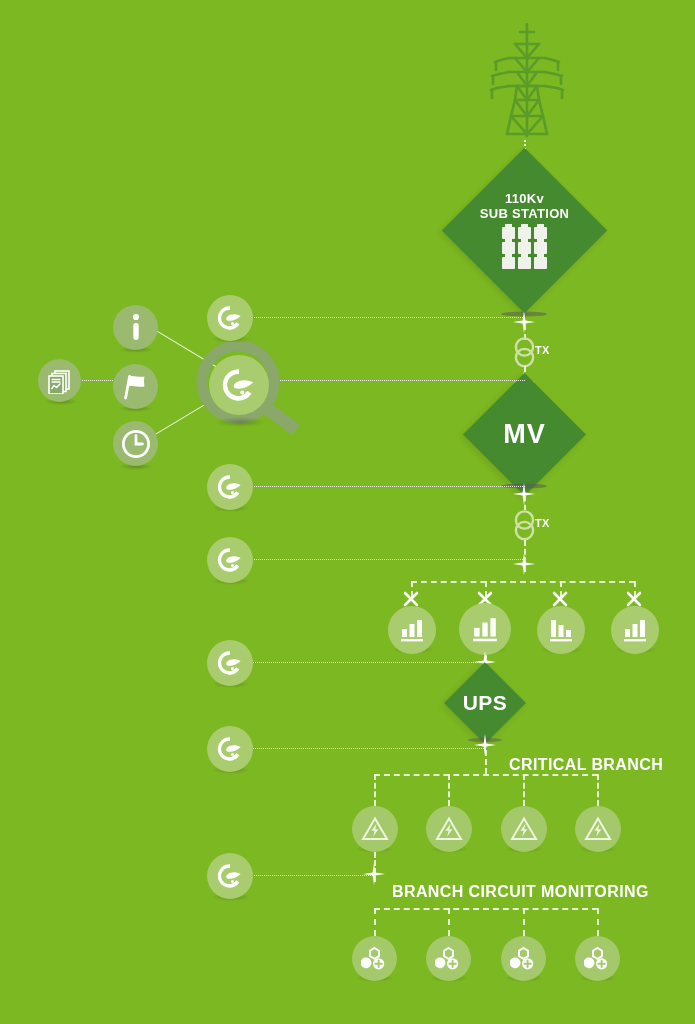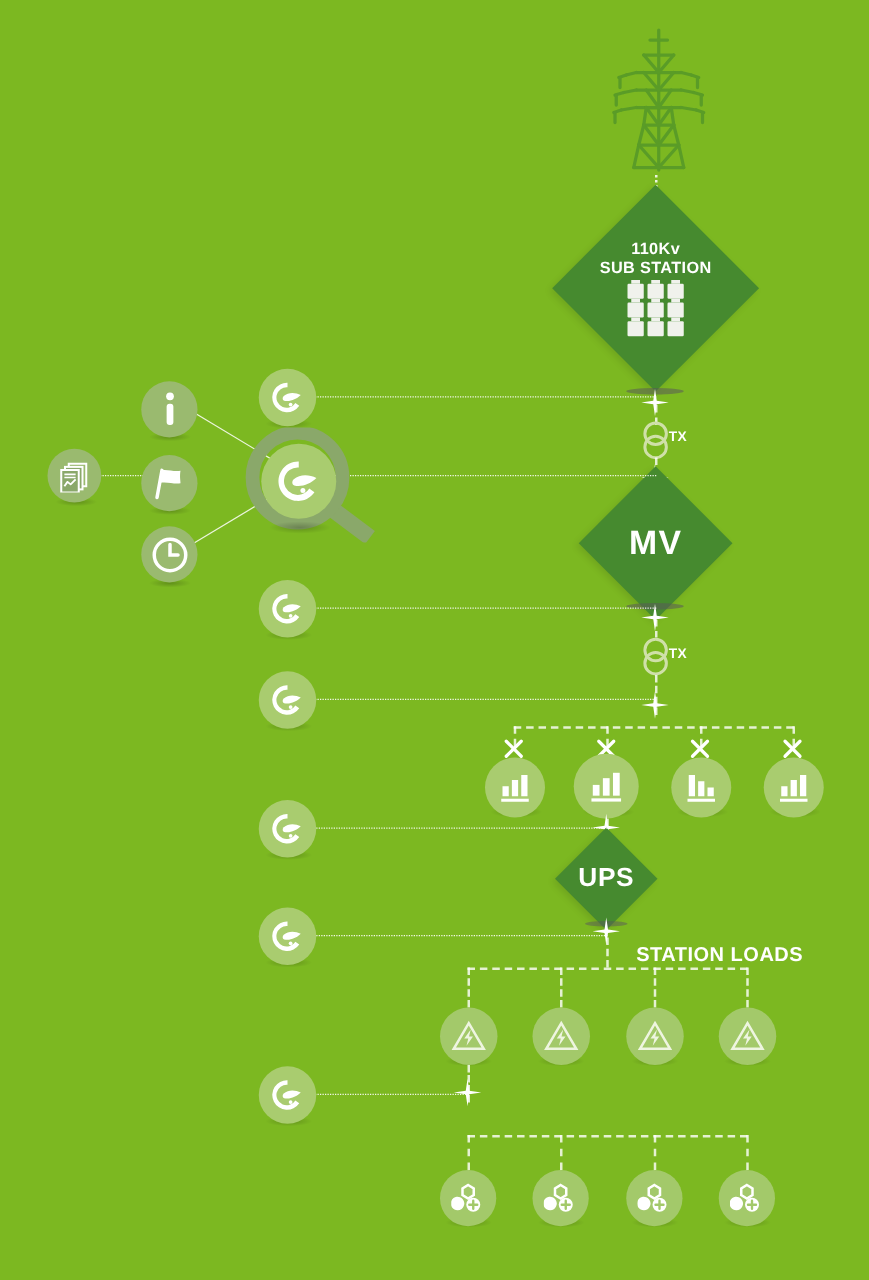--- a/index.html
+++ b/index.html
@@ -274,21 +274,21 @@
     <svg width="36" height="10">
         <ellipse cx="18" cy="5" rx="17" ry="2.2" fill="rgba(90,90,90,.5)"></ellipse>
       </svg>
   </div>
   <div class="starmark" style="left:473px;top:733px;width:24px;height:24px;">
     <svg width="24" height="24" viewBox="0 0 24 24">
         <path d="M12 1 L13.4 10.6 L23 12 L13.4 13.4 L12 23 L10.6 13.4 L1 12 L10.6 10.6 Z" fill="#ffffff"></path>
       </svg>
   </div>
 
-  <div class="label lbl-critical" style="left:509px;top:756px;">STATION LOADS</div>
+  <div class="label lbl-critical" style="left:509px;top:756px;">CRITICAL BRANCH</div>
 
   <div class="vdash" style="left:485px;top:750px;height:24px;"></div>
   <div class="hdash" style="left:374px;top:774px;width:224px;"></div>
   <div class="vdash" style="left:374px;top:774px;height:32px;"></div>
   <div class="vdash" style="left:448px;top:774px;height:32px;"></div>
   <div class="vdash" style="left:523px;top:774px;height:32px;"></div>
   <div class="vdash" style="left:597px;top:774px;height:32px;"></div>
 
   <div class="shadow" style="left:356px;top:845px;width:38px;height:8px;"></div>
   <div class="badge pale2" style="left:352px;top:806px;width:46px;height:46px;">
@@ -322,20 +322,21 @@
     </svg>
   </div>
 
   <div class="vdash" style="left:374px;top:852px;height:30px;"></div>
   <div class="starmark" style="left:362px;top:862px;width:24px;height:24px;">
     <svg width="24" height="24" viewBox="0 0 24 24">
         <path d="M12 1 L13.4 10.6 L23 12 L13.4 13.4 L12 23 L10.6 13.4 L1 12 L10.6 10.6 Z" fill="#ffffff"></path>
       </svg>
   </div>
 
+  <div class="label lbl-branch" style="left:392px;top:883px;">BRANCH CIRCUIT MONITORING</div>
 
   <div class="hdash" style="left:374px;top:908px;width:224px;"></div>
   <div class="vdash" style="left:374px;top:908px;height:28px;"></div>
   <div class="vdash" style="left:448px;top:908px;height:28px;"></div>
   <div class="vdash" style="left:523px;top:908px;height:28px;"></div>
   <div class="vdash" style="left:597px;top:908px;height:28px;"></div>
 
   <div class="shadow" style="left:356px;top:974px;width:38px;height:8px;"></div>
   <div class="badge pale2" style="left:352px;top:936px;width:45px;height:45px;">
     <svg width="27" height="26" viewBox="0 0 27 26">

